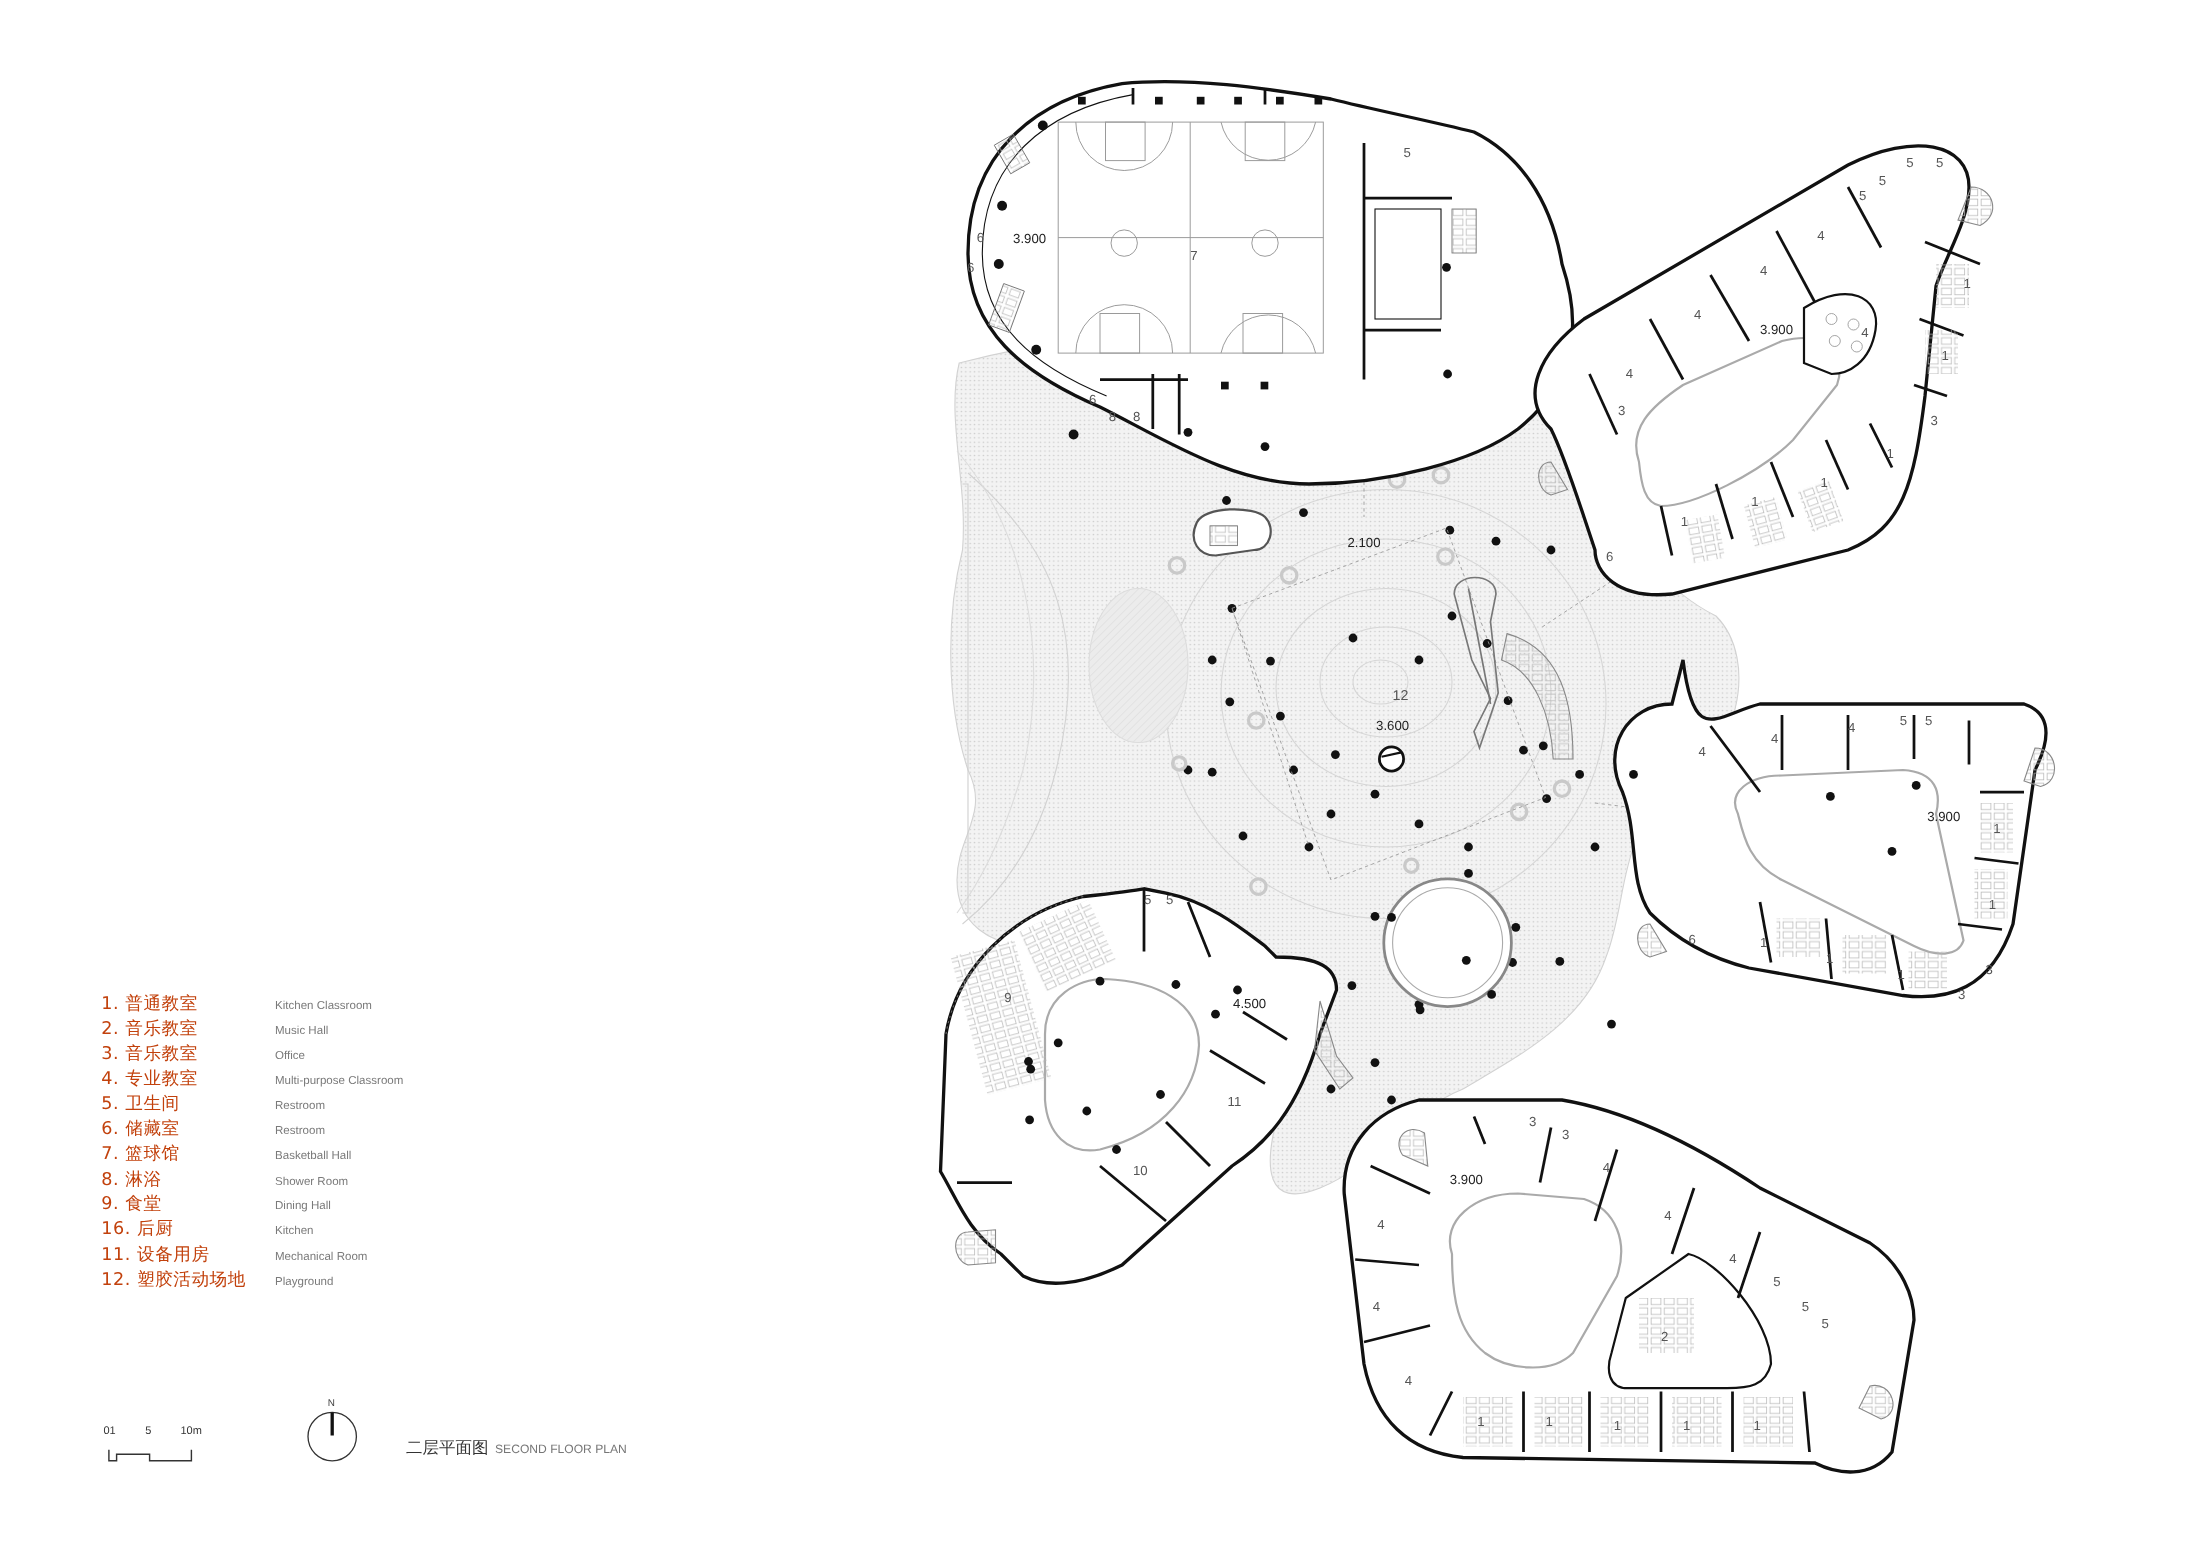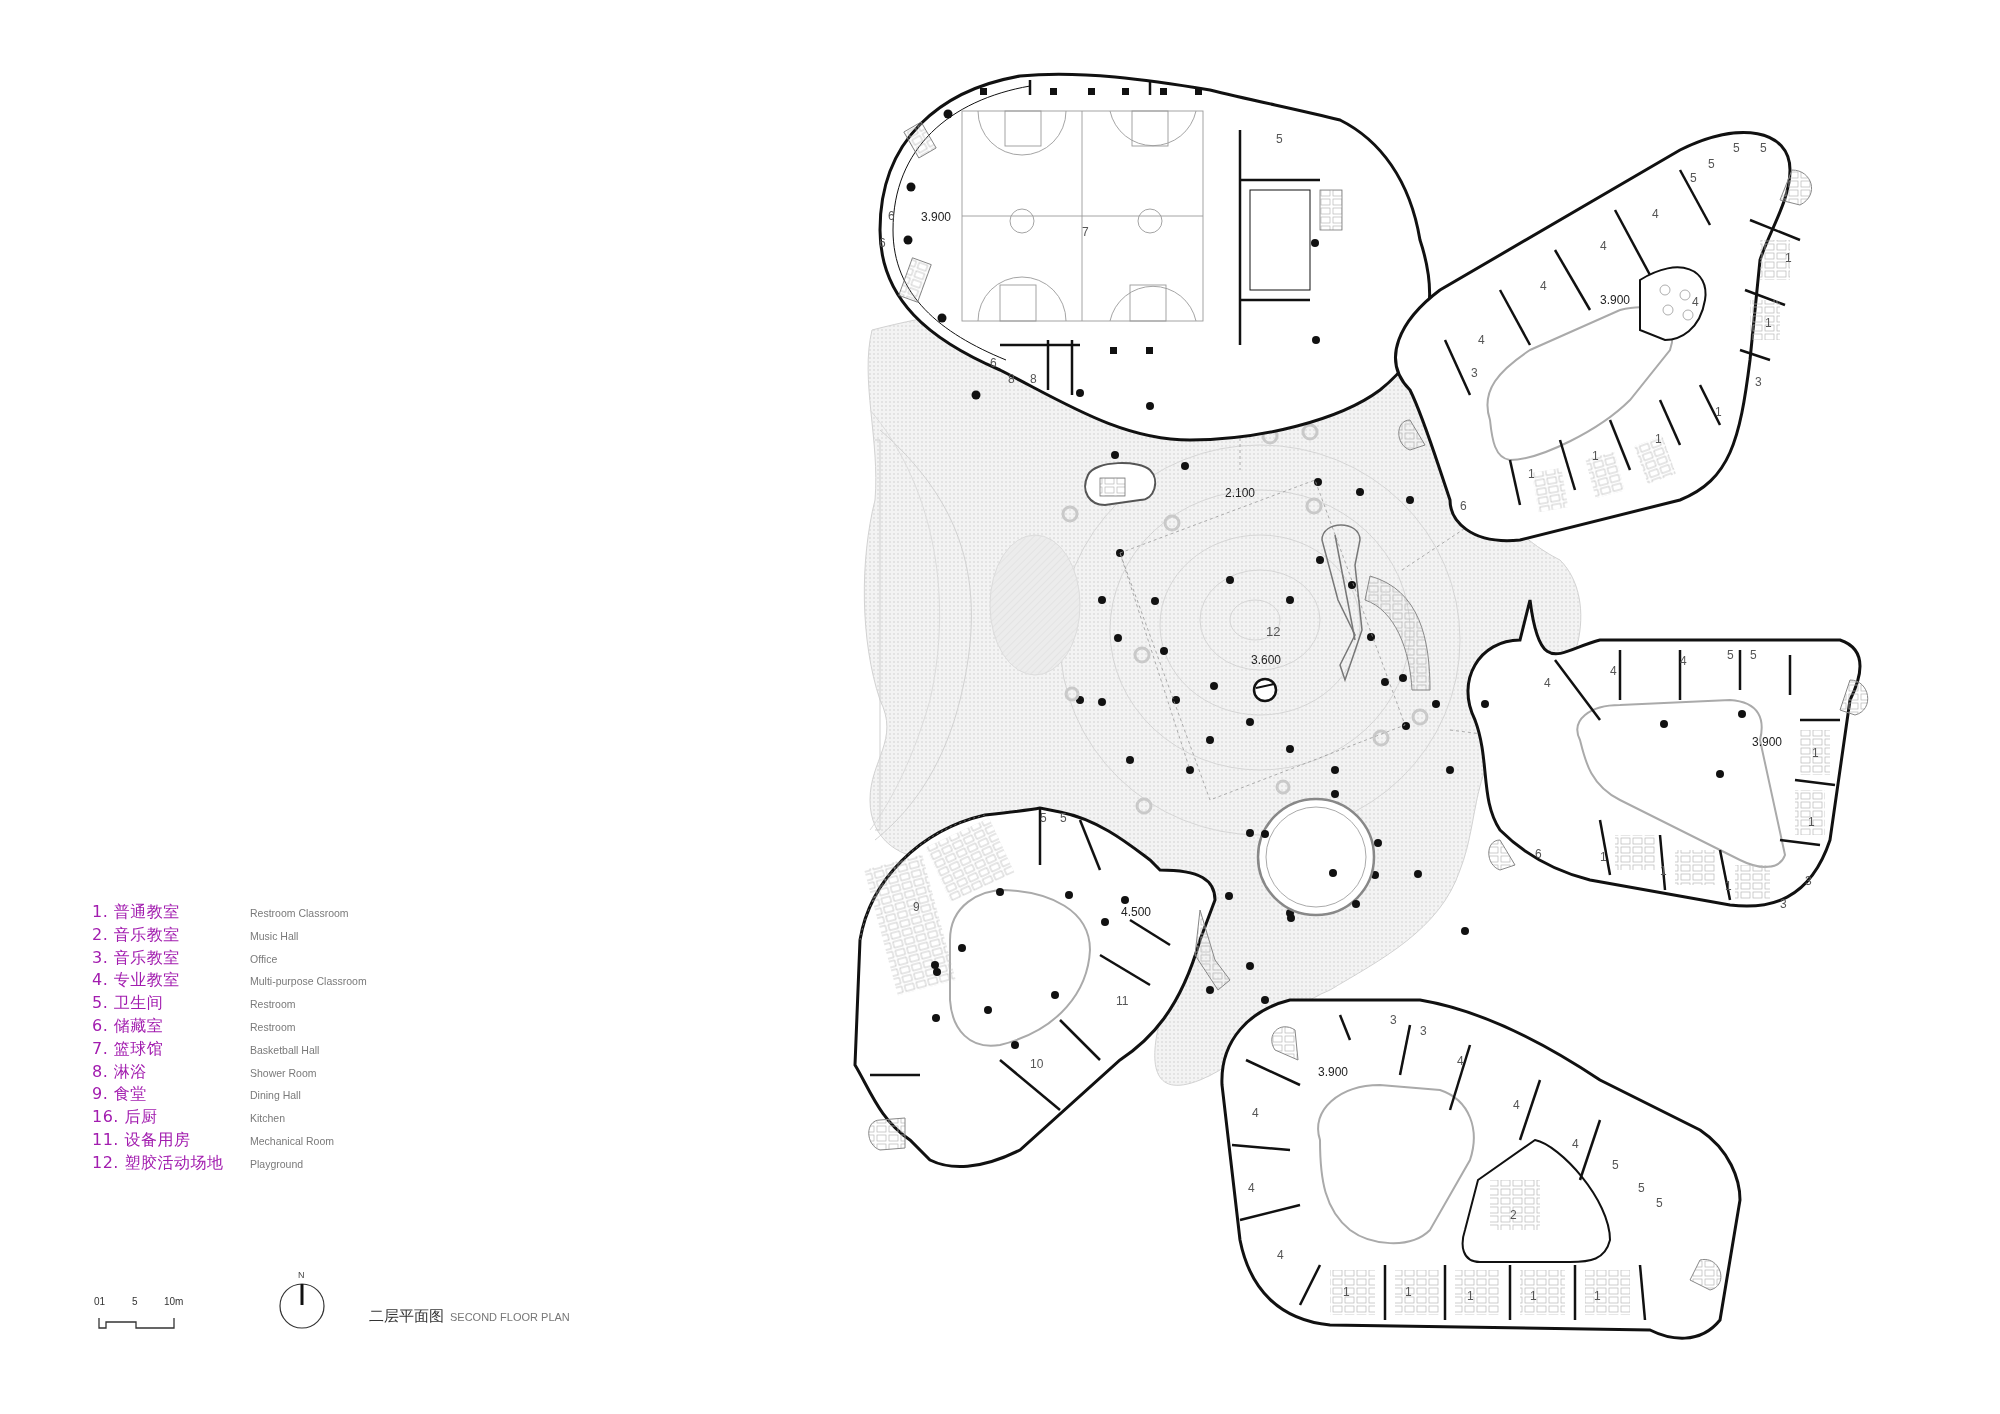--- a/index.html
+++ b/index.html
@@ -1,20 +1,20 @@
 <!DOCTYPE html>
 <html><head>
 <meta charset="utf-8">
 <style>
   html, body { margin: 0; padding: 0; background: #ffffff; }
   body { width: 2000px; height: 1414px; position: relative; overflow: hidden;
          font-family: "DejaVu Sans", "Liberation Sans", sans-serif; color: #222; }
   #legend { position: absolute; left: 92px; top: 902px; width: 360px; }
   .legend-row { display: flex; align-items: baseline; height: 22.8px; }
-  .legend-zh { width: 158px; font-size: 16px; color: #a21caf; letter-spacing: 0.5px; white-space: nowrap; }
+  .legend-zh { width: 158px; font-size: 16px; color: #c2410c; letter-spacing: 0.5px; white-space: nowrap; }
   .legend-en { font-size: 10.5px; color: #7a7a7a; font-family: "Liberation Sans", sans-serif; white-space: nowrap; }
   #scale { position: absolute; left: 94px; top: 1296px; width: 110px; height: 40px; }
   .scale-label { position: absolute; top: 0; font-size: 10px; color: #333; font-family: "Liberation Sans", sans-serif; }
   #north { position: absolute; left: 278px; top: 1270px; width: 50px; height: 60px; }
   .north-label { position: absolute; left: 20px; top: 0; font-size: 9px; color: #444; font-family: "Liberation Sans", sans-serif; }
   #title { position: absolute; left: 345px; top: 1306px; white-space: nowrap; }
   .title-zh { font-size: 15px; color: #333; margin-left: 24px; }
   .title-en { font-size: 11px; color: #777; margin-left: 6px; font-family: "Liberation Sans", sans-serif; }
   #plan { position: absolute; left: 0; top: 0; }
   .lbl { font-family: "Liberation Sans", sans-serif; fill: #555; }
@@ -430,21 +430,21 @@
     <text class="elev" x="1318" y="1076">3.900</text>
     <text class="elev" x="1121" y="916">4.500</text>
     <text class="elev" x="1225" y="497">2.100</text>
     <text class="elev" x="1251" y="664">3.600</text>
   </g>
 </svg>
 
 <div id="legend">
   <div class="legend-row">
       <span class="legend-zh"><span>1.</span> <span>普通教室</span></span>
-      <span class="legend-en">Restroom Classroom</span>
+      <span class="legend-en">Kitchen Classroom</span>
     </div>
   <div class="legend-row">
       <span class="legend-zh"><span>2.</span> <span>音乐教室</span></span>
       <span class="legend-en">Music Hall</span>
     </div>
   <div class="legend-row">
       <span class="legend-zh"><span>3.</span> <span>音乐教室</span></span>
       <span class="legend-en">Office</span>
     </div>
   <div class="legend-row">

